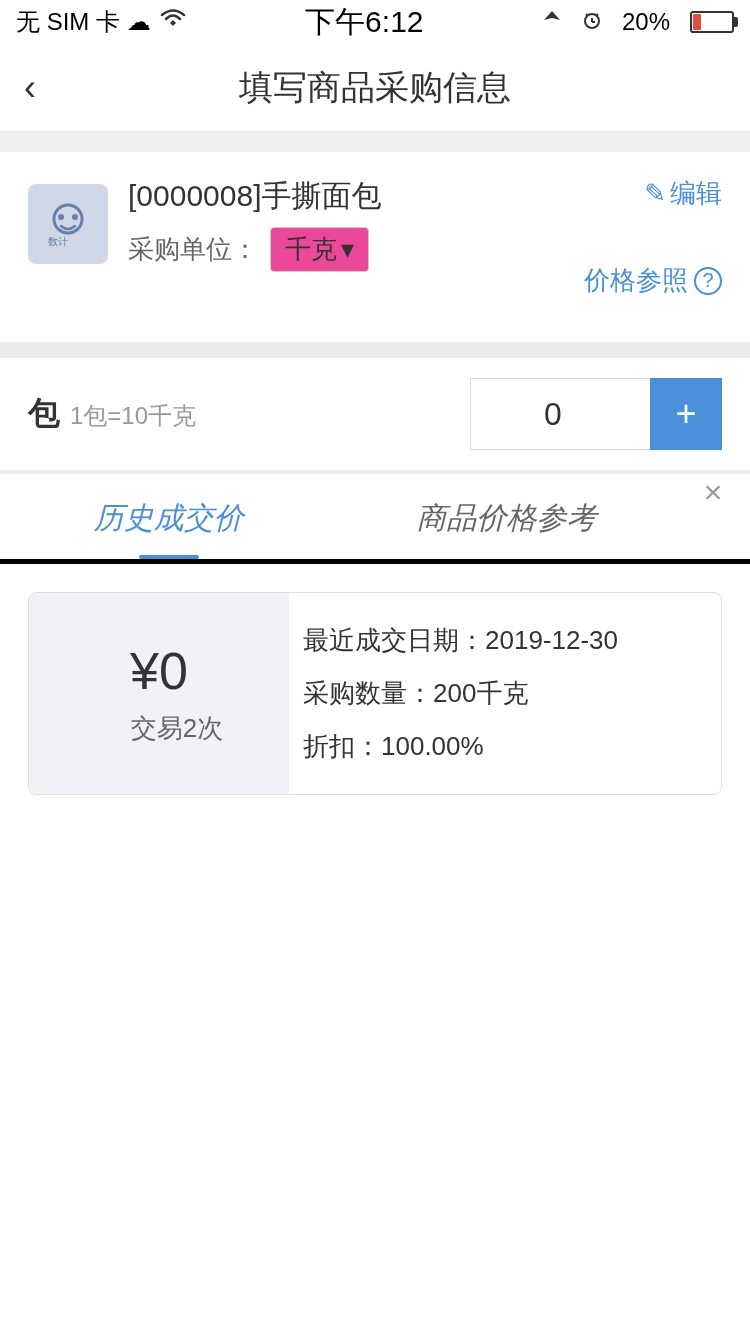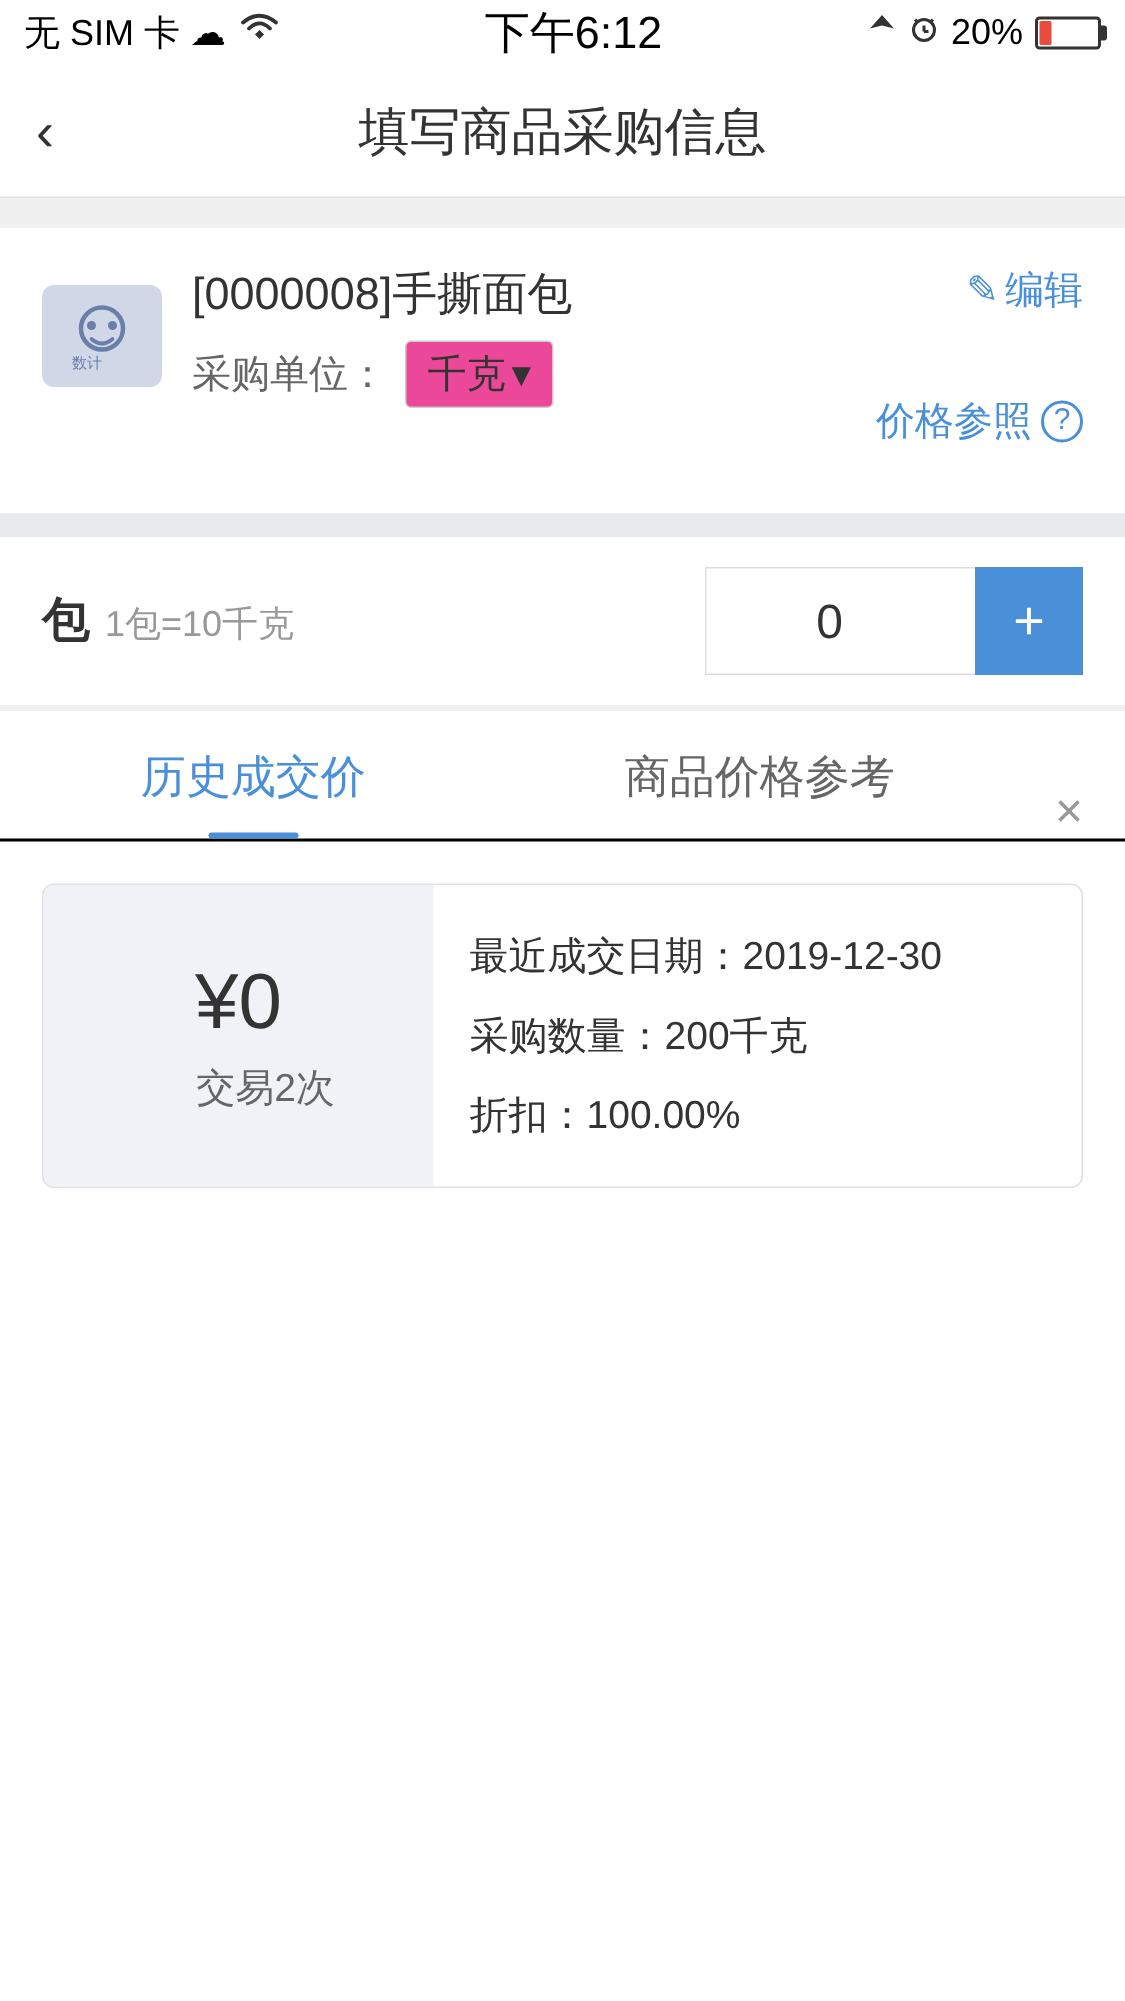--- a/index.html
+++ b/index.html
@@ -30,21 +30,21 @@
       font-size: 24px;
       text-align: right;
     }
     .status-center {
       font-size: 30px;
       font-weight: 500;
     }
     .status-right {
       display: flex;
       align-items: center;
-      gap: 8px;
+      gap: 20px;
       font-size: 24px;
     }
     .battery-icon {
       width: 44px;
       height: 22px;
       border: 2px solid #333;
       border-radius: 3px;
       position: relative;
       display: inline-block;
     }
@@ -104,21 +104,21 @@
       justify-content: space-between;
       margin-bottom: 20px;
     }
     .product-left {
       display: flex;
       align-items: center;
       gap: 20px;
     }
     .product-thumb {
       width: 80px;
-      height: 68px;
+      height: 80px;
       background: #d0d8e8;
       border-radius: 8px;
       display: flex;
       align-items: center;
       justify-content: center;
       font-size: 28px;
       color: #6a7fa8;
     }
     .product-info {
       display: flex;
@@ -220,23 +220,24 @@
       border: none;
     }
 
     
     .tab-panel {
       background: #fff;
       margin-top: 4px;
     }
     .tab-header {
       display: flex;
-      align-items: flex-end;
-      border-bottom: 2px solid #000000;
+      align-items: flex-start;
+      border-bottom: 5px solid #000000;
       position: relative;
+      font-style: italic;
     }
     .tab-item {
       flex: 1;
       text-align: center;
       padding: 24px 0 20px;
       font-size: 30px;
       color: #666;
       cursor: pointer;
       position: relative;
     }
@@ -289,21 +290,21 @@
       color: #333;
       font-weight: 400;
     }
     .history-trades {
       font-size: 26px;
       color: #666;
       margin-left: 36px;
     }
     .history-right {
       flex: 1;
-      padding: 28px 24px;
+      padding: 28px 14px;
       display: flex;
       flex-direction: column;
       gap: 14px;
     }
     .history-detail-row {
       font-size: 26px;
       color: #333;
       line-height: 1.5;
     }
 

